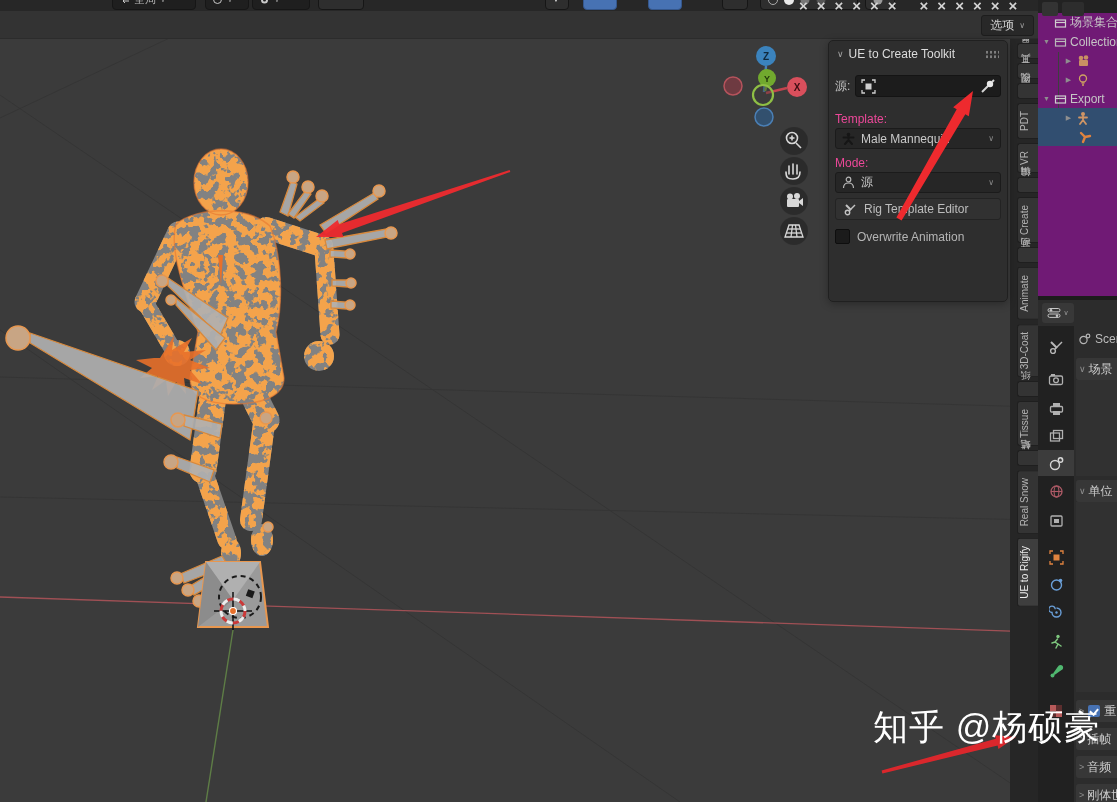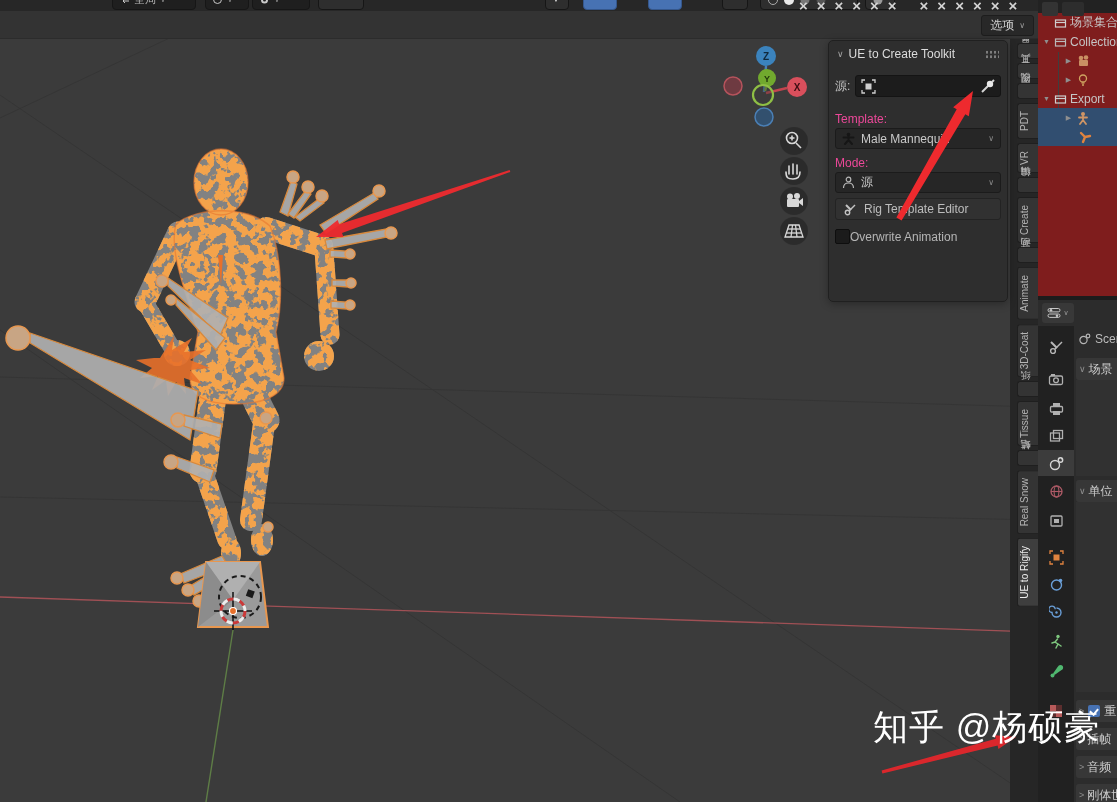--- a/index.html
+++ b/index.html
@@ -47,21 +47,21 @@
   .cbx{width:13px;height:13px;background:#1b1b1b;border:1px solid #0e0e0e;border-radius:2px;}
   
   #tabstrip{left:1010px;top:38px;width:28px;height:764px;background:#262626;z-index:5;
             display:flex;flex-direction:column;align-items:flex-end;padding-top:5px;box-sizing:border-box;gap:4px;}
   .vtab{writing-mode:vertical-rl;transform:rotate(180deg);background:#343434;border:1px solid #1f1f1f;
         border-left:none;border-radius:0 3px 3px 0;color:#b5b5b5;font-size:10px;
         padding:7px 1px;width:21px;box-sizing:border-box;text-align:center;white-space:nowrap;}
   .vtab.on{background:#3e3e3e;color:#ececec;}
   
   #rightpanel{left:1038px;top:0;width:79px;height:802px;background:#272727;z-index:5;overflow:hidden;}
-  #outliner{position:absolute;left:0;top:0;width:79px;height:296px;background:#7f1d1d;overflow:hidden;}
+  #outliner{position:absolute;left:0;top:0;width:79px;height:296px;background:#701a75;overflow:hidden;}
   .orow{position:relative;height:19px;display:flex;align-items:center;gap:3px;font-size:12px;
         color:#c5c5c5;white-space:nowrap;overflow:hidden;}
   .orow .tri{font-size:7px;color:#8f8f8f;width:9px;text-align:center;flex:none;}
   .orow.sel{background:#314e70;}
   .guide{position:absolute;left:20px;top:52px;width:1px;height:86px;background:#3e3e3e;}
   #propdivider{position:absolute;left:0;top:296px;width:79px;height:4px;background:#1c1c1c;}
   #props{position:absolute;left:0;top:300px;width:79px;height:502px;background:#2c2c2c;}
   #ptabcol{position:absolute;left:0;top:26px;width:36px;height:476px;background:#212121;}
   .ptab{position:absolute;left:0;width:36px;height:26px;display:flex;align-items:center;justify-content:center;}
   .ptab.sel{background:#3c3c3c;}
@@ -376,21 +376,21 @@
     <div class="btn">
       <svg class="ic" width="13" height="13" viewBox="0 0 13 13">
         <line x1="2" y1="2" x2="7" y2="7" stroke="#c3c3c3" stroke-width="2"></line>
         <line x1="11" y1="2" x2="5" y2="8" stroke="#c3c3c3" stroke-width="1.4"></line>
         <circle cx="3.5" cy="9.5" r="2.2" stroke="#c3c3c3" fill="none" stroke-width="1.4"></circle>
       </svg>
       <span>Rig Template Editor</span>
     </div>
   </div>
 
-  <div class="row" style="top:188px;">
+  <div class="row" style="top:188px;gap:7px;">
     <span class="cbx"></span>
     <span style="color:#b5b5b5;">Overwrite Animation</span>
   </div>
 
 </div>
 
 <div id="tabstrip" class="abs">
   <div class="vtab">条目</div>
   <div class="vtab">工具</div>
   <div class="vtab">视图</div>

